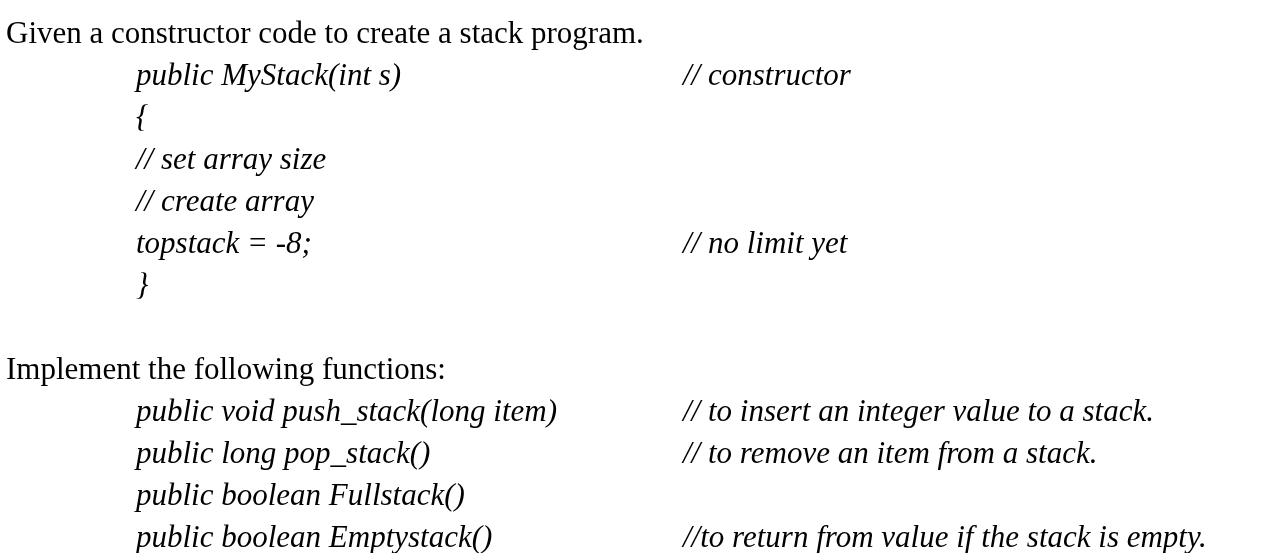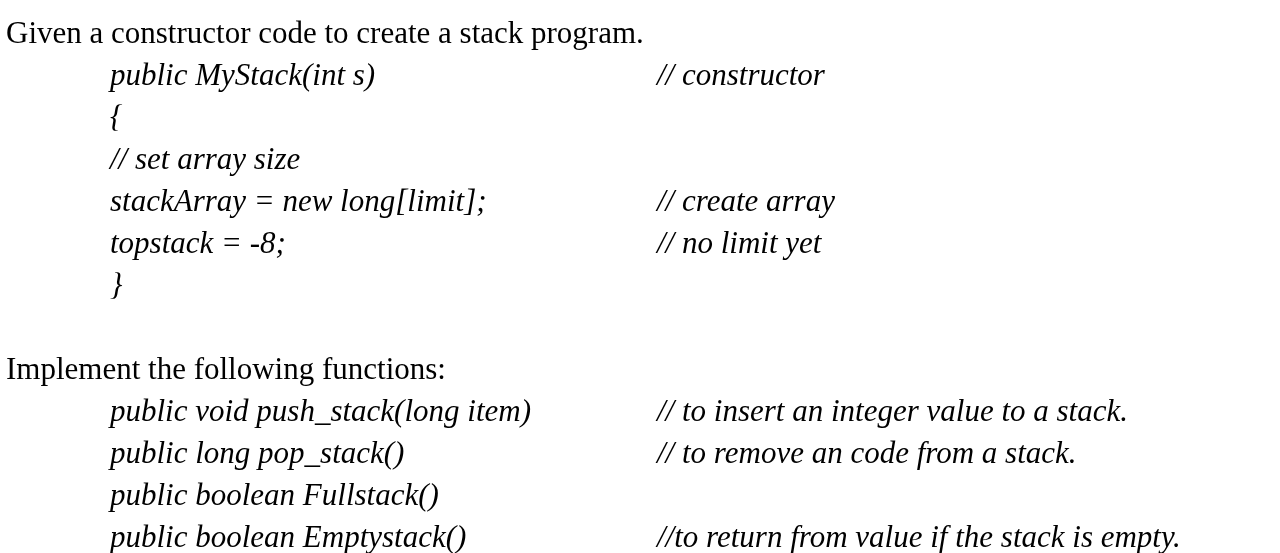--- a/index.html
+++ b/index.html
@@ -24,20 +24,21 @@
   .heading {
     padding-left: 6px;
     font-style: normal;
     white-space: nowrap;
   }
   .code-row {
     display: flex;
     padding-left: 110px;
     font-style: italic;
     white-space: nowrap;
+    margin-left: 26px;
   }
   .code-col {
     flex: 0 0 547px;
     width: 547px;
     overflow: visible;
   }
   .comment-col {
     flex: 1 1 auto;
   }
   .blank-line {
@@ -57,21 +58,20 @@
       <span class="comment-col">// constructor</span>
     </div>
     <div class="code-row">
       <span class="code-col">{</span>
       <span class="comment-col"></span>
     </div>
     <div class="code-row">
       <span class="comment-col">// set array size</span>
     </div>
     <div class="code-row">
-      <span class="code-col">stackArray = new long[limit];</span>
       <span class="comment-col">// create array</span>
     </div>
     <div class="code-row">
       <span class="code-col">topstack = -8;</span>
       <span class="comment-col">// no limit yet</span>
     </div>
     <div class="code-row">
       <span class="code-col">}</span>
       <span class="comment-col"></span>
     </div>
@@ -81,21 +81,21 @@
 
   <div class="heading">Implement the following functions:</div>
 
   <div>
     <div class="code-row">
       <span class="code-col">public void push_stack(long item)</span>
       <span class="comment-col">// to insert an integer value to a stack.</span>
     </div>
     <div class="code-row">
       <span class="code-col">public long pop_stack()</span>
-      <span class="comment-col">// to remove an code from a stack.</span>
+      <span class="comment-col">// to remove an item from a stack.</span>
     </div>
     <div class="code-row">
       <span class="code-col">public boolean Fullstack()</span>
     </div>
     <div class="code-row">
       <span class="code-col">public boolean Emptystack()</span>
       <span class="comment-col">//to return from value if the stack is empty.</span>
     </div>
   </div>
 

